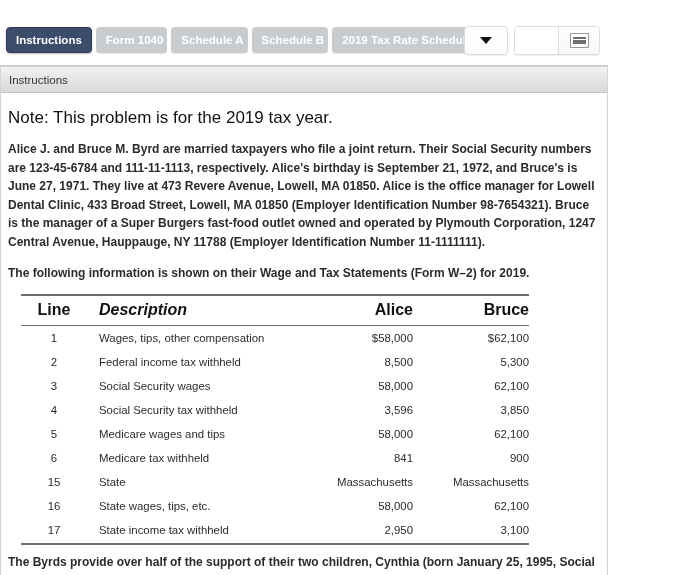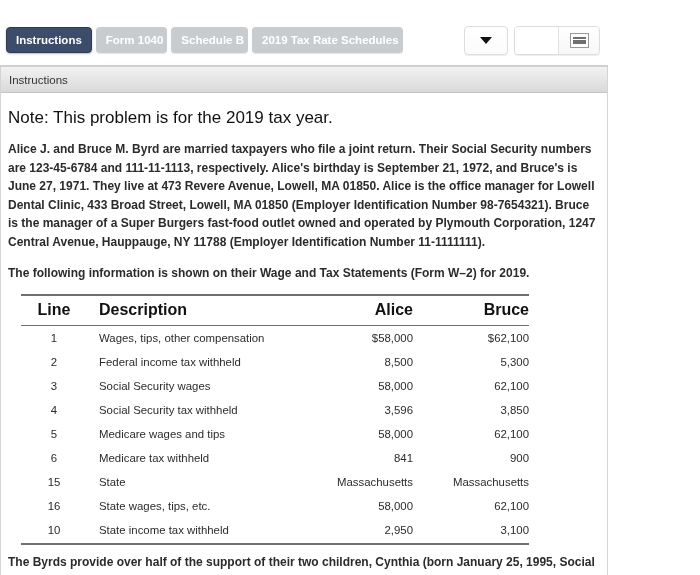--- a/index.html
+++ b/index.html
@@ -173,33 +173,34 @@
     font-size: 16px;
   }
   table.w2 thead tr { border-top: 2px solid #6f6f6f; border-bottom: 1.5px solid #6f6f6f; }
   table.w2 tbody tr td { padding: 6px 0 6px 0; }
   table.w2 tbody tr:last-child td { padding-bottom: 7px; }
   table.w2 tbody { border-bottom: 2px solid #6f6f6f; }
   .c-line { width: 66px; text-align: center; }
   .c-desc { width: 210px; text-align: left; padding-left: 12px !important; }
   .c-alice { width: 116px; text-align: right; }
   .c-bruce { width: 116px; text-align: right; }
-  table.w2 thead .c-desc { padding-left: 12px; }
+  table.w2 thead .c-desc { padding-left: 12px; font-style: italic; }
 </style>
 </head>
 <body>
 
 <div id="app">
 
   <div class="top-gutter"></div>
 
   <div class="toolbar">
     <div class="tabs" id="tab-strip">
         <div class="tab active">Instructions</div>
         <div class="tab">Form 1040</div>
+        <div class="tab">Schedule A</div>
         <div class="tab">Schedule B</div>
         <div class="tab">2019 Tax Rate Schedules</div>
       </div>
 
     <div class="toolbar-right">
       <div class="ctrl-btn">
         <span class="chev"></span>
       </div>
       <div class="ctrl-group">
         <div class="ctrl-blank"></div>
@@ -280,21 +281,21 @@
               <td class="c-alice">Massachusetts</td>
               <td class="c-bruce">Massachusetts</td>
             </tr>
             <tr>
               <td class="c-line">16</td>
               <td class="c-desc">State wages, tips, etc.</td>
               <td class="c-alice">58,000</td>
               <td class="c-bruce">62,100</td>
             </tr>
             <tr>
-              <td class="c-line">10</td>
+              <td class="c-line">17</td>
               <td class="c-desc">State income tax withheld</td>
               <td class="c-alice">2,950</td>
               <td class="c-bruce">3,100</td>
             </tr>
           </tbody>
       </table>
 
       <p class="body">The Byrds provide over half of the support of their two children, Cynthia (born January 25, 1995, Social Security number 123-45-6788) and John (born February 7, 1999, Social Security number 123-45-6780). Both children are full-time students and live with the Byrds except when they are away at college. Cynthia earned $6,200 from a summer internship in 2019, and John earned $3,800 from a part-time job.</p>
 
     </div>

